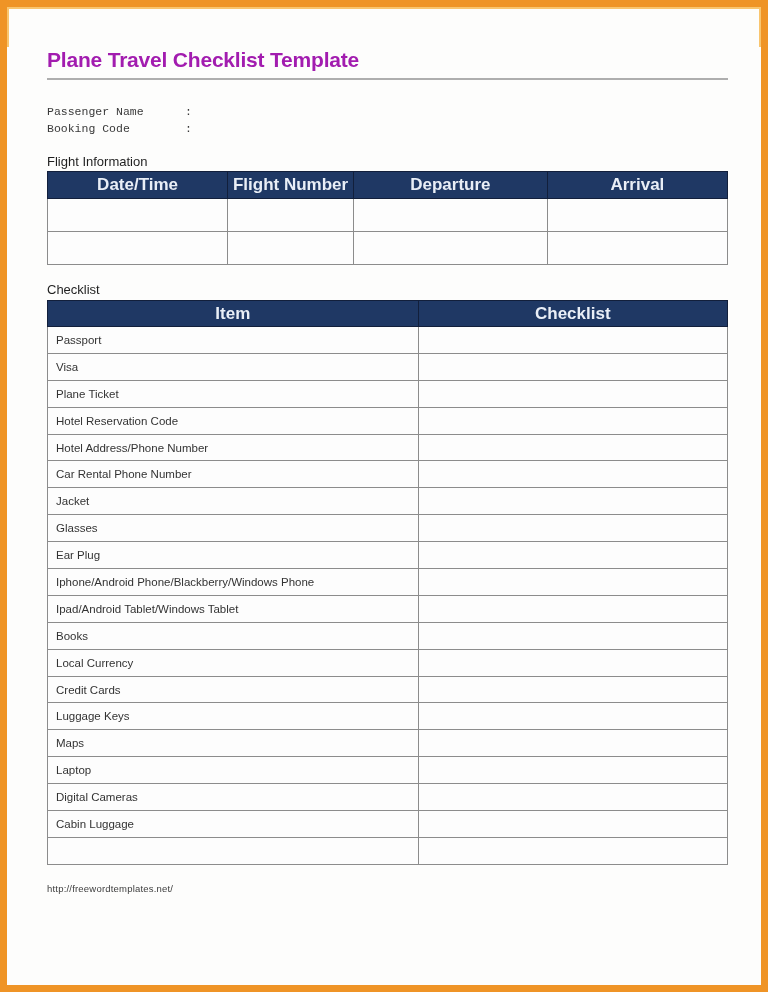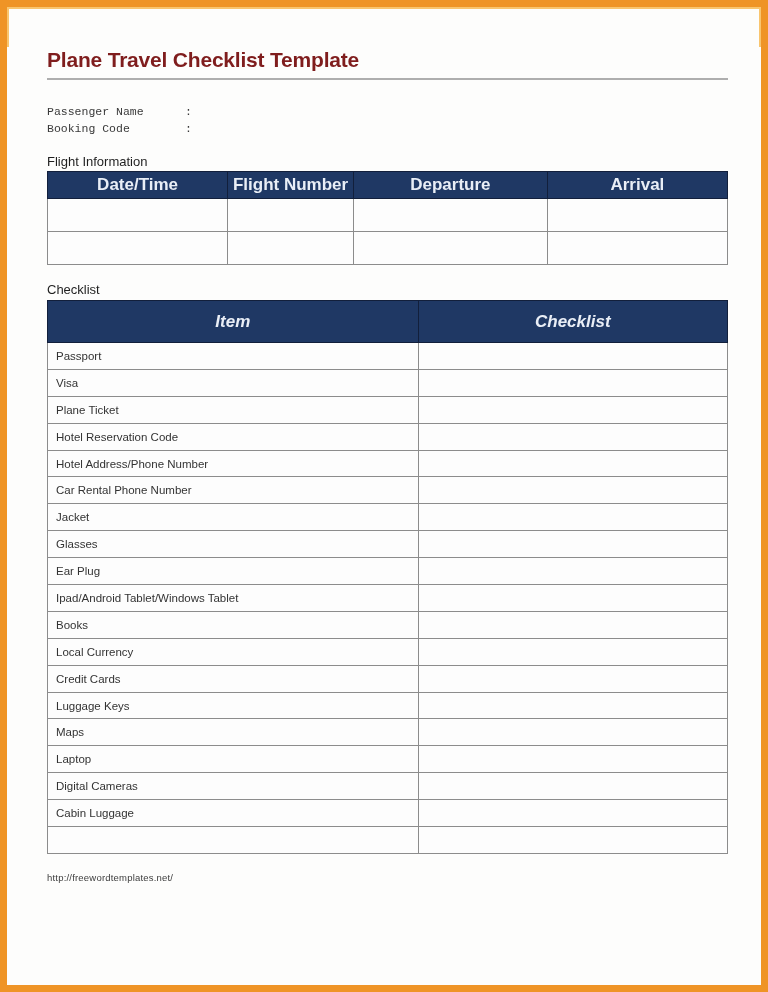--- a/index.html
+++ b/index.html
@@ -26,21 +26,21 @@
   .page{
     width:100%;height:100%;
     padding:0 33px 0 40px;
     background:#FDFDFC;
   }
   .title{
     margin:40px 0 0 0;
     font-size:21px;
     line-height:26px;
     font-weight:bold;
-    color:#7f1d1d;
+    color:#a21caf;
     letter-spacing:-0.2px;
     padding-bottom:5px;
     border-bottom:2px solid #aeaeae;
   }
   .meta{margin-top:23px;font-size:11.5px;color:#3a3a3a;font-family:Liberation Mono, monospace;}
   .meta-row{height:17px;line-height:17px;}
   .meta-label{display:inline-block;width:138px;}
   .meta-colon{display:inline-block;}
   .meta-value{display:inline-block;padding-left:6px;}
 
@@ -69,21 +69,21 @@
     padding:0;
   }
   .flight-table th{height:27px;}
   .flight-table td{
     height:33px;
     border:1px solid var(--line-grey);
     background:#FDFDFD;
   }
   .flight-table{border:1px solid var(--line-dark);}
   .check-table{border:1px solid var(--line-dark);}
-  .check-table th{height:42px;font-style:italic;}
+  .check-table th{height:26px;}
   .check-table td{
     height:26.9px;
     border:1px solid var(--line-grey);
     background:#FDFDFD;
     font-size:11.5px;
     color:var(--body-text);
     padding:0 0 0 8px;
     vertical-align:middle;
     margin-top:6px;
   }
@@ -190,20 +190,24 @@
           </tr>
           <tr>
             <td class="item-cell">Glasses</td>
             <td class="check-cell"></td>
           </tr>
           <tr>
             <td class="item-cell">Ear Plug</td>
             <td class="check-cell"></td>
           </tr>
           <tr>
+            <td class="item-cell">Iphone/Android Phone/Blackberry/Windows Phone</td>
+            <td class="check-cell"></td>
+          </tr>
+          <tr>
             <td class="item-cell">Ipad/Android Tablet/Windows Tablet</td>
             <td class="check-cell"></td>
           </tr>
           <tr>
             <td class="item-cell">Books</td>
             <td class="check-cell"></td>
           </tr>
           <tr>
             <td class="item-cell">Local Currency</td>
             <td class="check-cell"></td>

